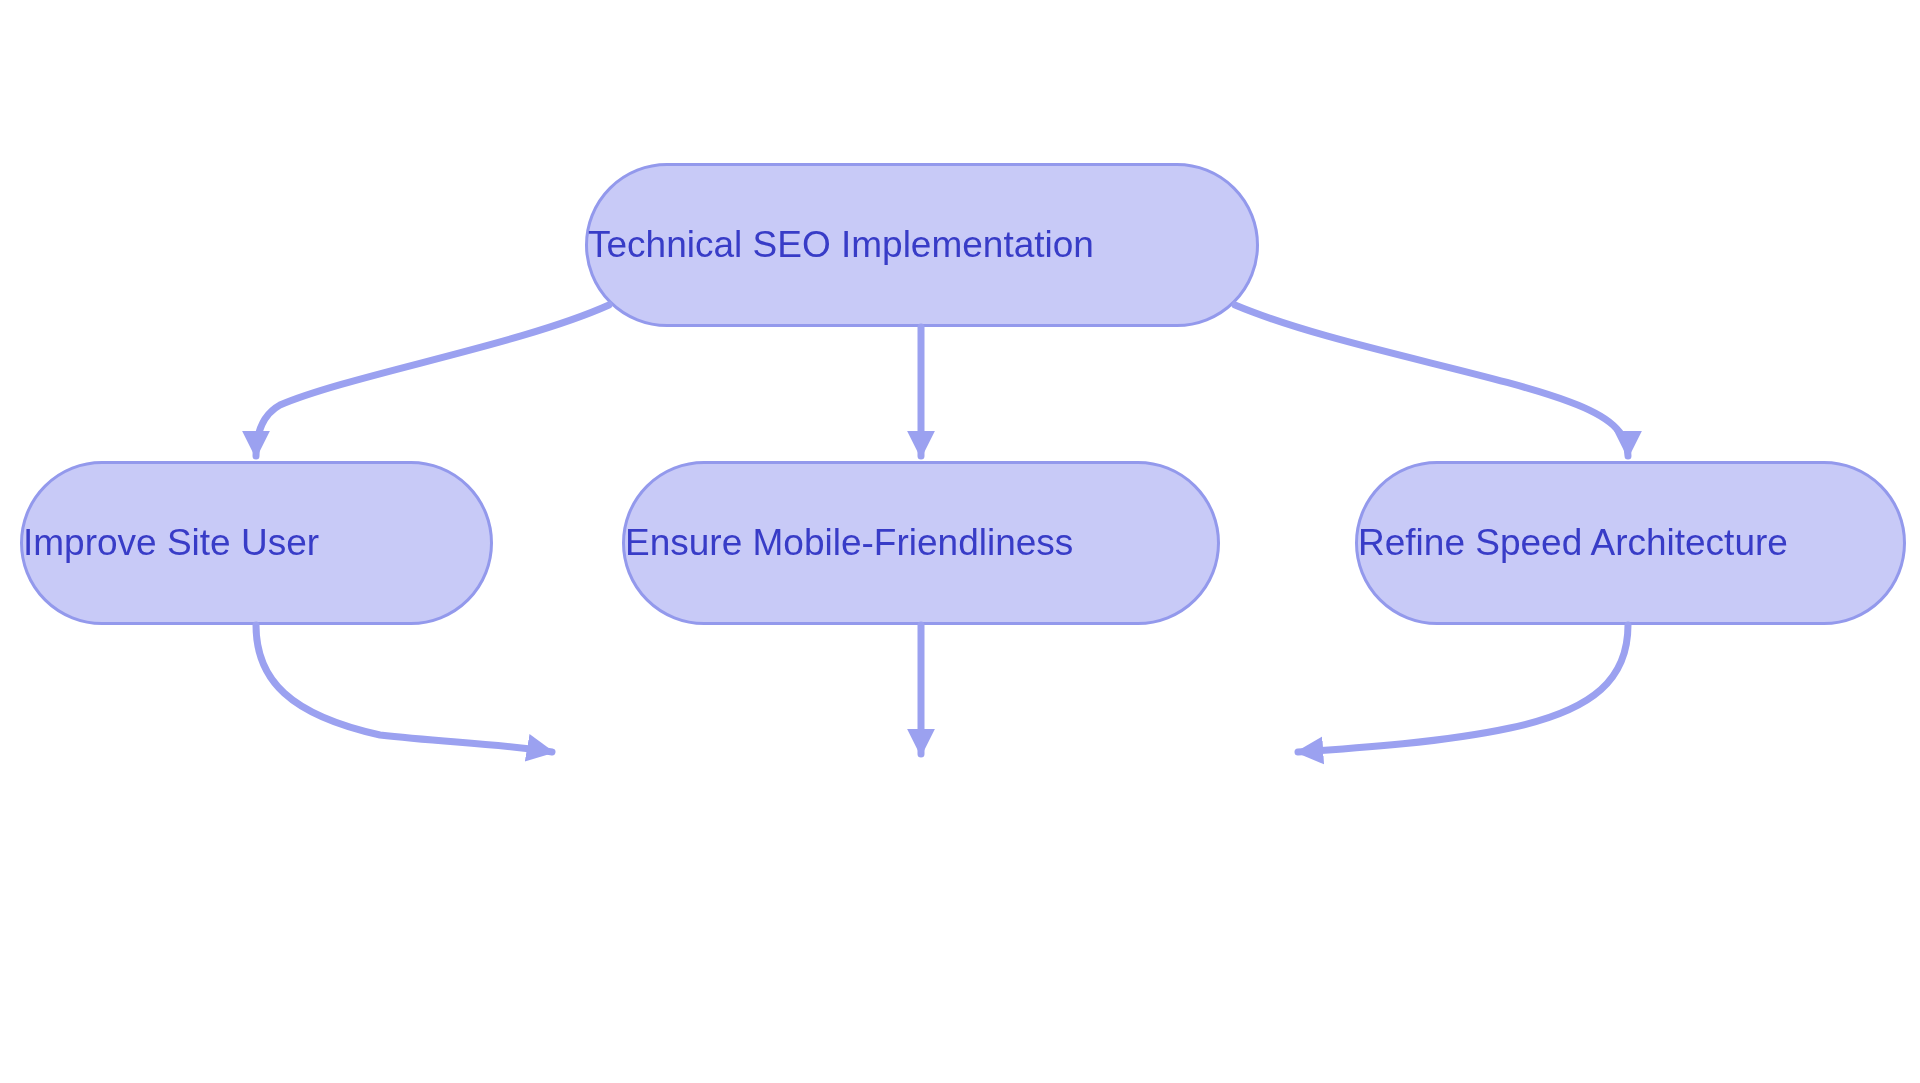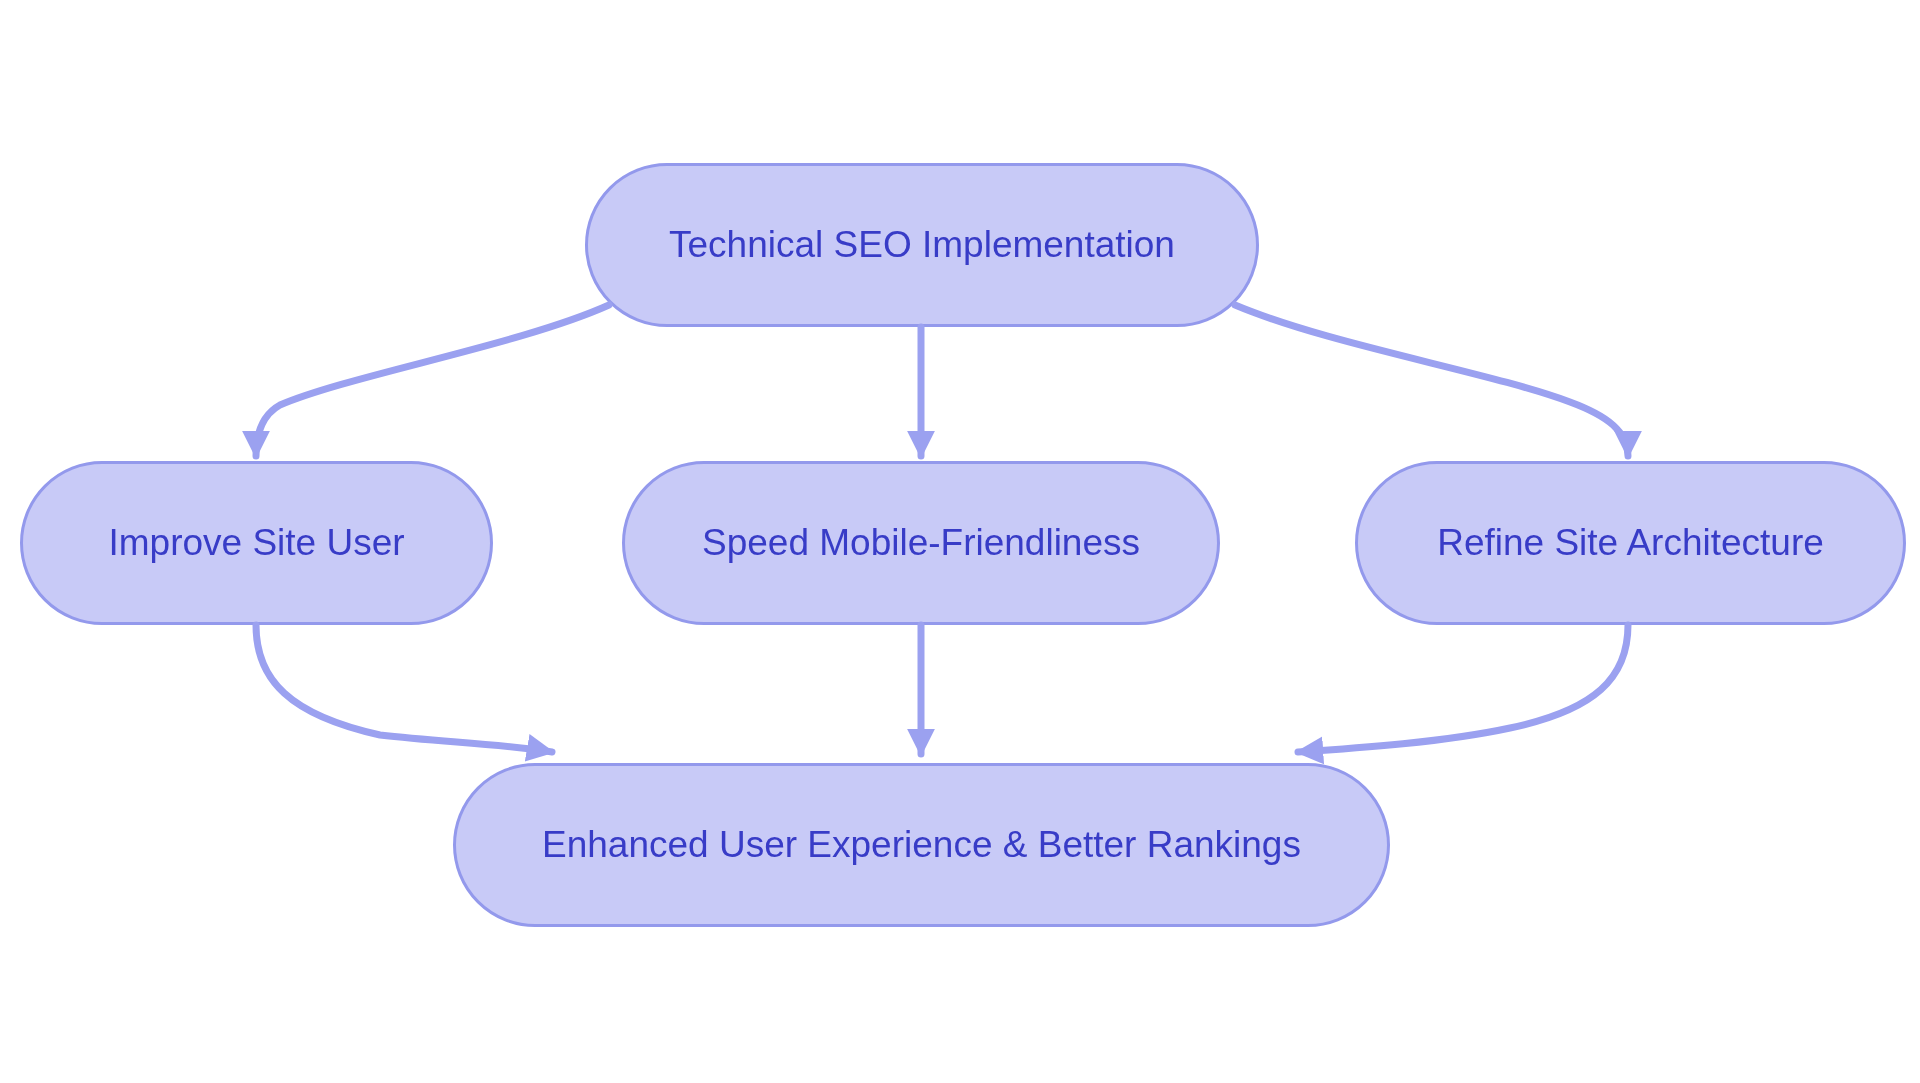--- a/index.html
+++ b/index.html
@@ -37,21 +37,20 @@
     stroke: var(--edge);
     stroke-width: 7;
     stroke-linecap: round;
   }
   .arrowhead { fill: var(--edge); }
   .node {
     position: absolute;
     z-index: 1;
     display: flex;
     align-items: center;
-    justify-content: center;
     background: var(--node-fill);
     border: 3px solid var(--node-border);
     border-radius: 84px;
     color: var(--text);
     font-size: 37px;
     line-height: 1.15;
     text-align: center;
     white-space: nowrap;
   }
   .node-top      { left: 585px;  top: 163px; width: 674px; height: 164px; }
@@ -87,24 +86,21 @@
 
   <div class="node node-top">
     <span>Technical SEO Implementation</span>
   </div>
 
   <div class="node node-speed">
     <span>Improve Site User</span>
   </div>
 
   <div class="node node-mobile">
-    <span>Speed Mobile-Friendliness</span>
+    <span>Ensure Mobile-Friendliness</span>
   </div>
 
   <div class="node node-arch">
-    <span>Refine Site Architecture</span>
+    <span>Refine Speed Architecture</span>
   </div>
 
-  <div class="node node-outcome">
-    <span>Enhanced User Experience &amp; Better Rankings</span>
-  </div>
 
 </div>
 
 </body></html>

